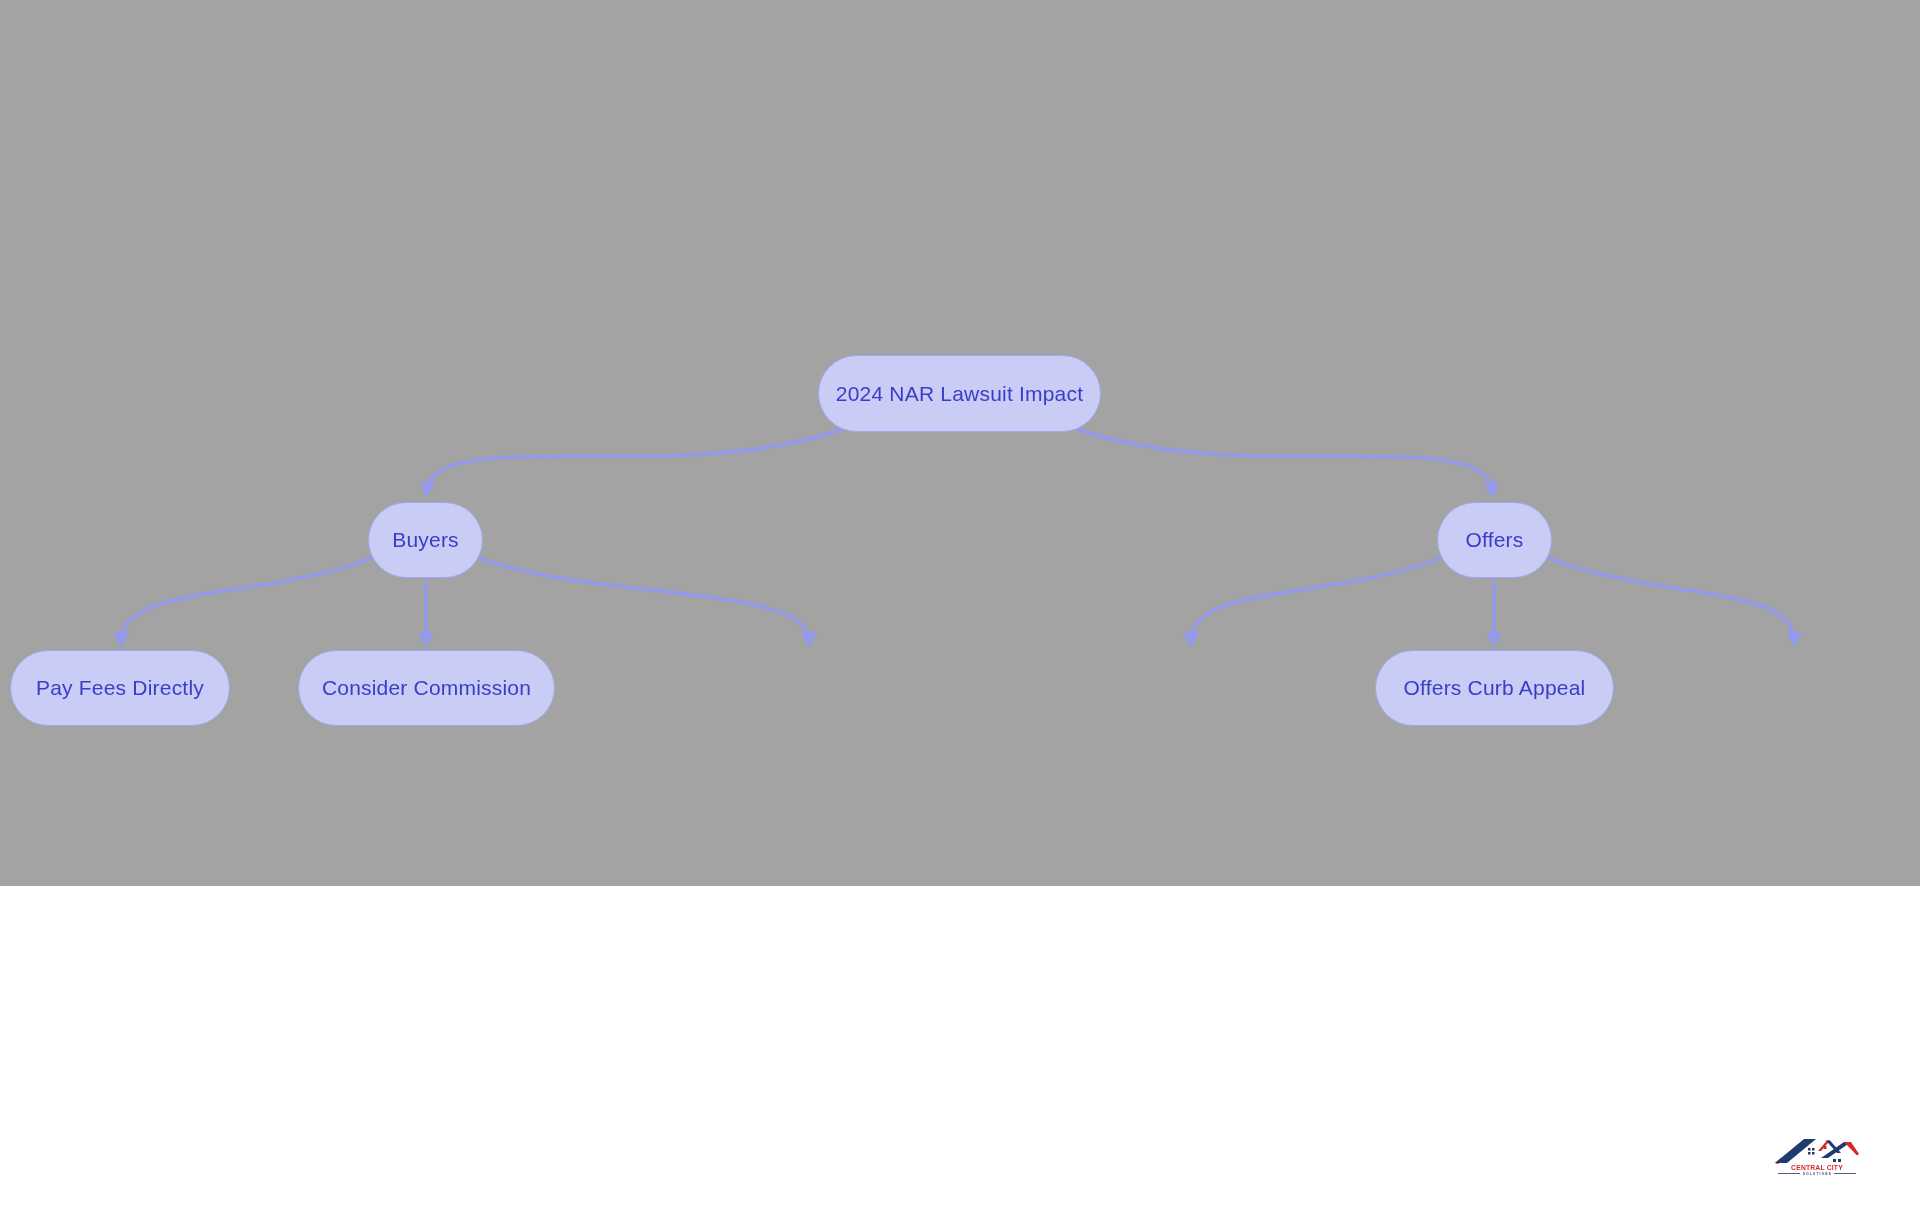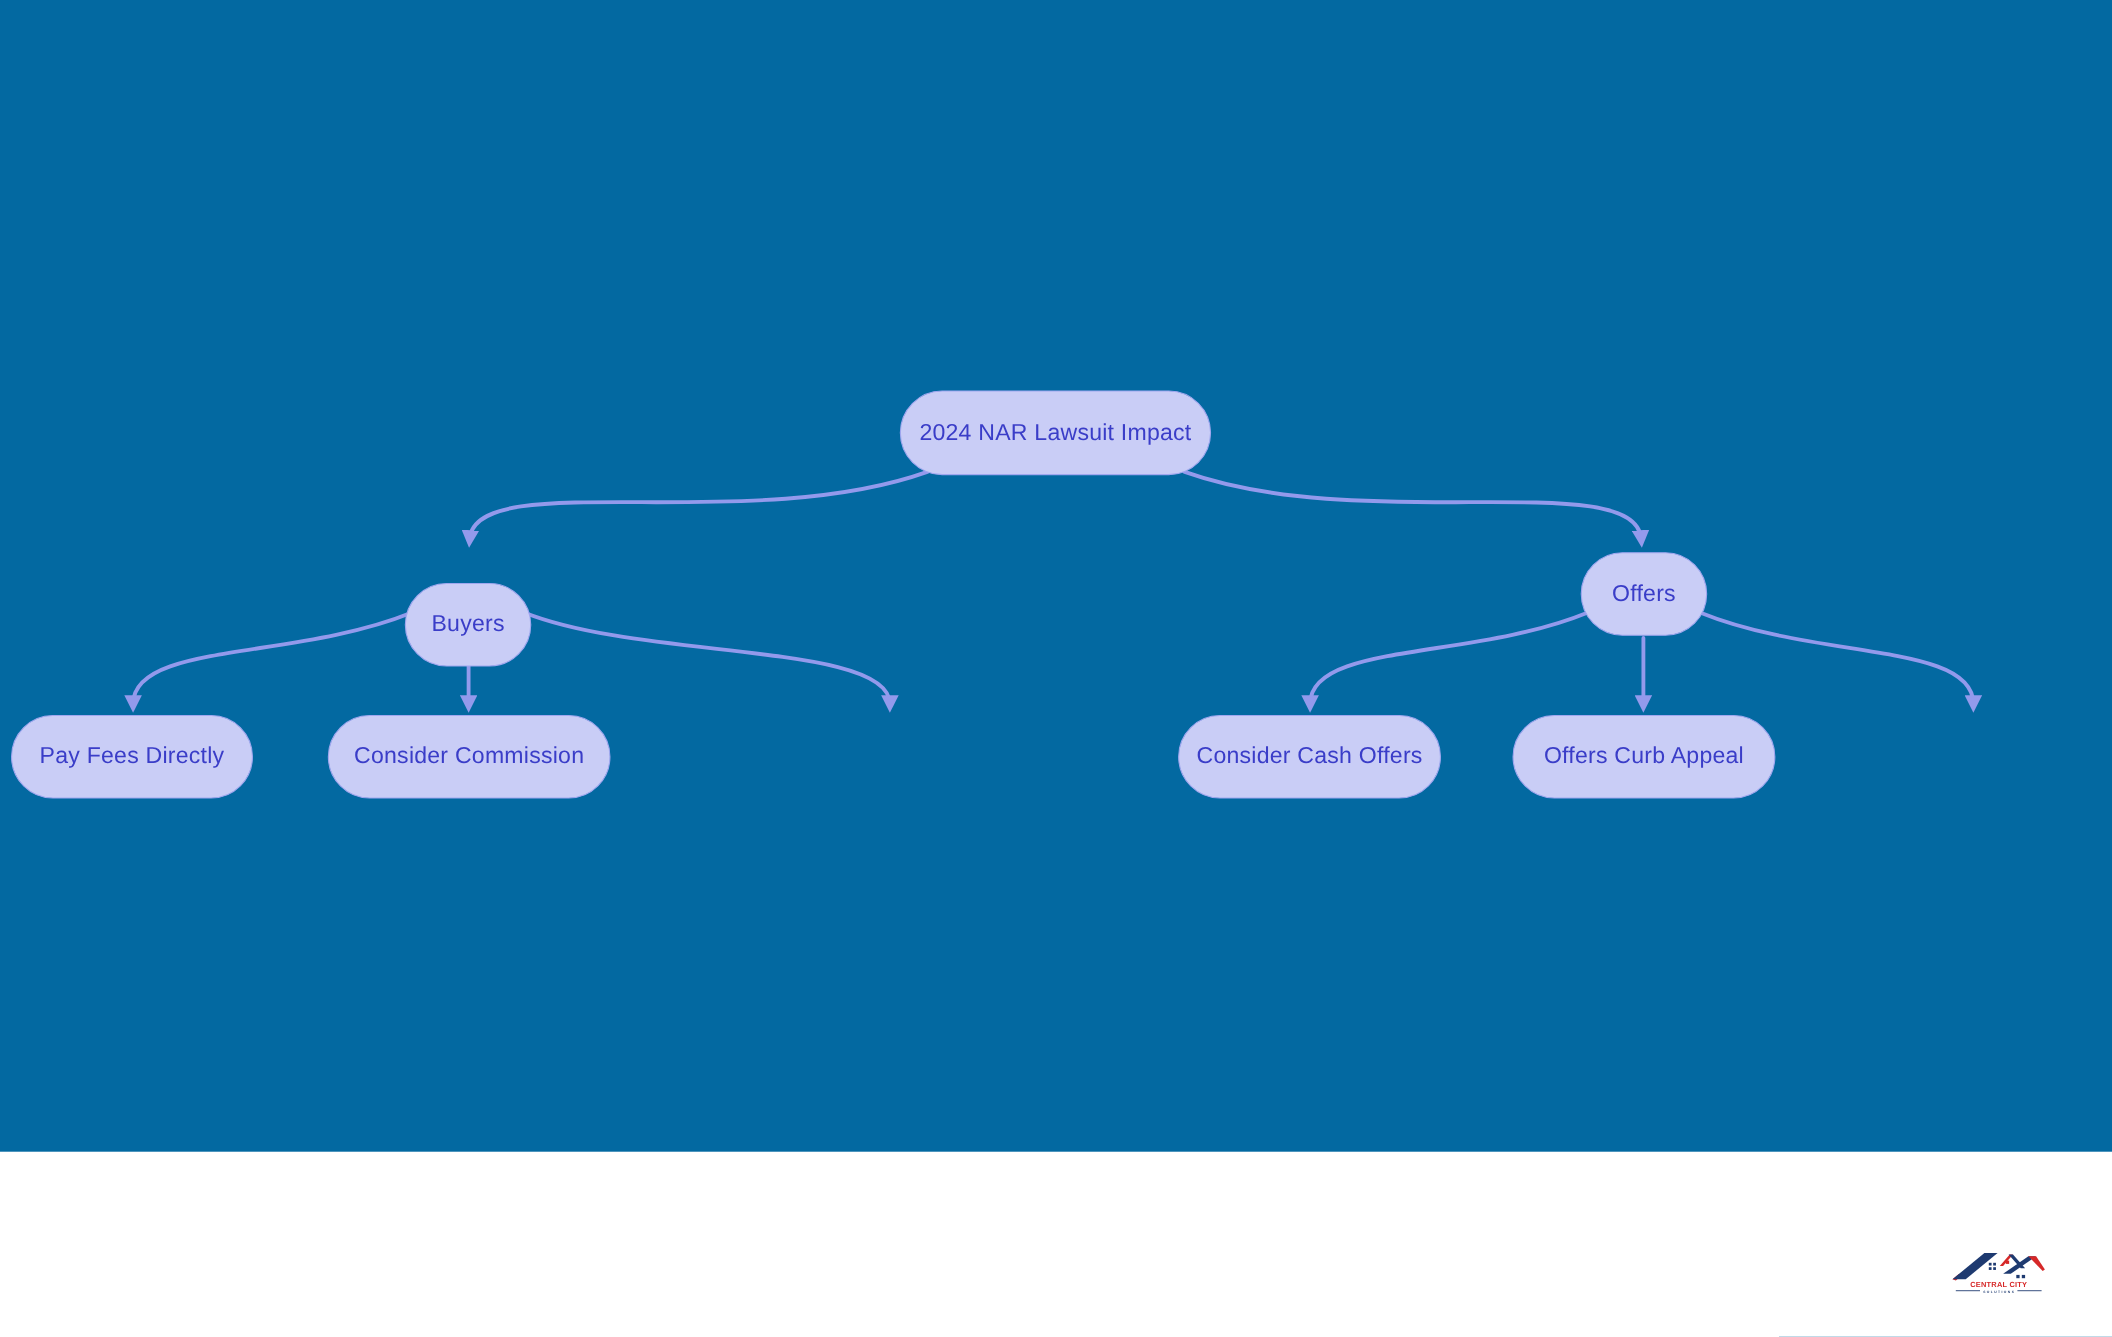--- a/index.html
+++ b/index.html
@@ -7,22 +7,22 @@
     padding: 0;
     background: #ffffff;
     width: 1920px;
     height: 1215px;
     font-family: "Liberation Sans", sans-serif;
     overflow: hidden;
   }
   .stage {
     position: relative;
     width: 1920px;
-    height: 1047px;
-    background: #0369a1;
+    height: 886px;
+    background: #a3a3a3;
   }
   svg.edges {
     position: absolute;
     left: 0; top: 0;
     width: 1920px;
     height: 1215px;
   }
   .edge {
     fill: none;
     stroke: var(--edge-color);
@@ -84,25 +84,24 @@
     <path class="edge" d="M 1077 429 C 1240 487, 1487 424, 1492 490" marker-end="url(#arrow)"></path>
     <path class="edge" d="M 374 557 C 268 600, 121 584, 121 640" marker-end="url(#arrow)"></path>
     <path class="edge" d="M 426 580 L 426 640" marker-end="url(#arrow)"></path>
     <path class="edge" d="M 477 557 C 585 600, 809 584, 809 640" marker-end="url(#arrow)"></path>
     <path class="edge" d="M 1443 557 C 1338 600, 1191 584, 1191 640" marker-end="url(#arrow)"></path>
     <path class="edge" d="M 1494 580 L 1494 640" marker-end="url(#arrow)"></path>
     <path class="edge" d="M 1546 557 C 1652 600, 1794 584, 1794 640" marker-end="url(#arrow)"></path>
   </svg>
 
   <div class="node" style="left:818px;  top:355px; width:283px; height:77px;">2024 NAR Lawsuit Impact</div>
-  <div class="node" style="left:368px;  top:530px; width:115px; height:76px;">Buyers</div>
+  <div class="node" style="left:368px;  top:502px; width:115px; height:76px;">Buyers</div>
   <div class="node" style="left:1437px; top:502px; width:115px; height:76px;">Offers</div>
   <div class="node" style="left:10px;   top:650px; width:220px; height:76px;">Pay Fees Directly</div>
   <div class="node" style="left:298px;  top:650px; width:257px; height:76px;">Consider Commission</div>
-  <div class="node" style="left:1071px; top:650px; width:239px; height:76px;">Consider Cash Offers</div>
   <div class="node" style="left:1375px; top:650px; width:239px; height:76px;">Offers Curb Appeal</div>
 
   <div class="logo">
     <svg viewBox="0 0 172 88">
 
       <g>
         <polygon class="red" points="2,58 14,48 18,52 8,60"></polygon>
         <polygon class="navy" points="2,58 60,10 84,10 26,58"></polygon>
         <rect class="navy" x="68" y="28" width="5" height="5"></rect>
         <rect class="navy" x="76" y="28" width="5" height="5"></rect>

